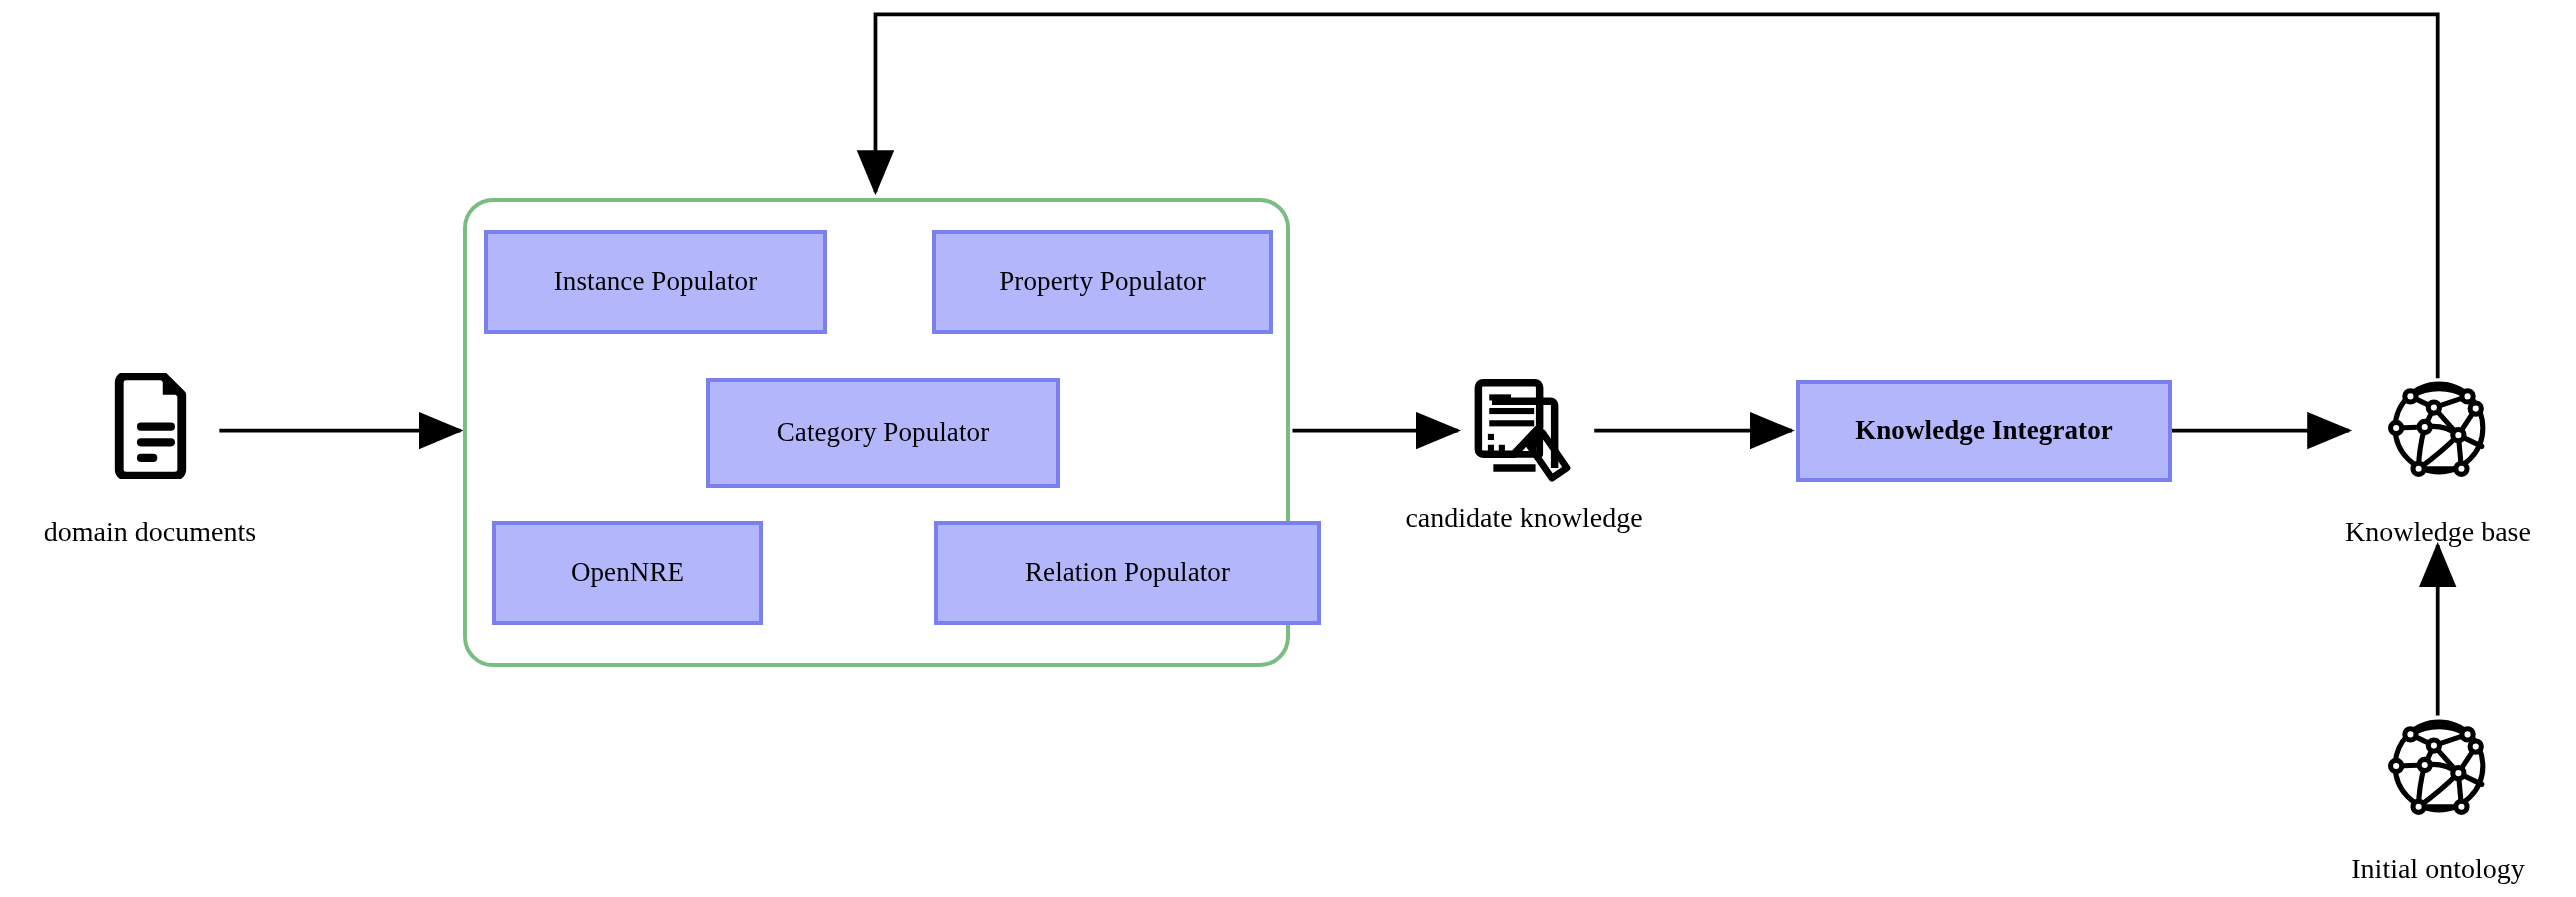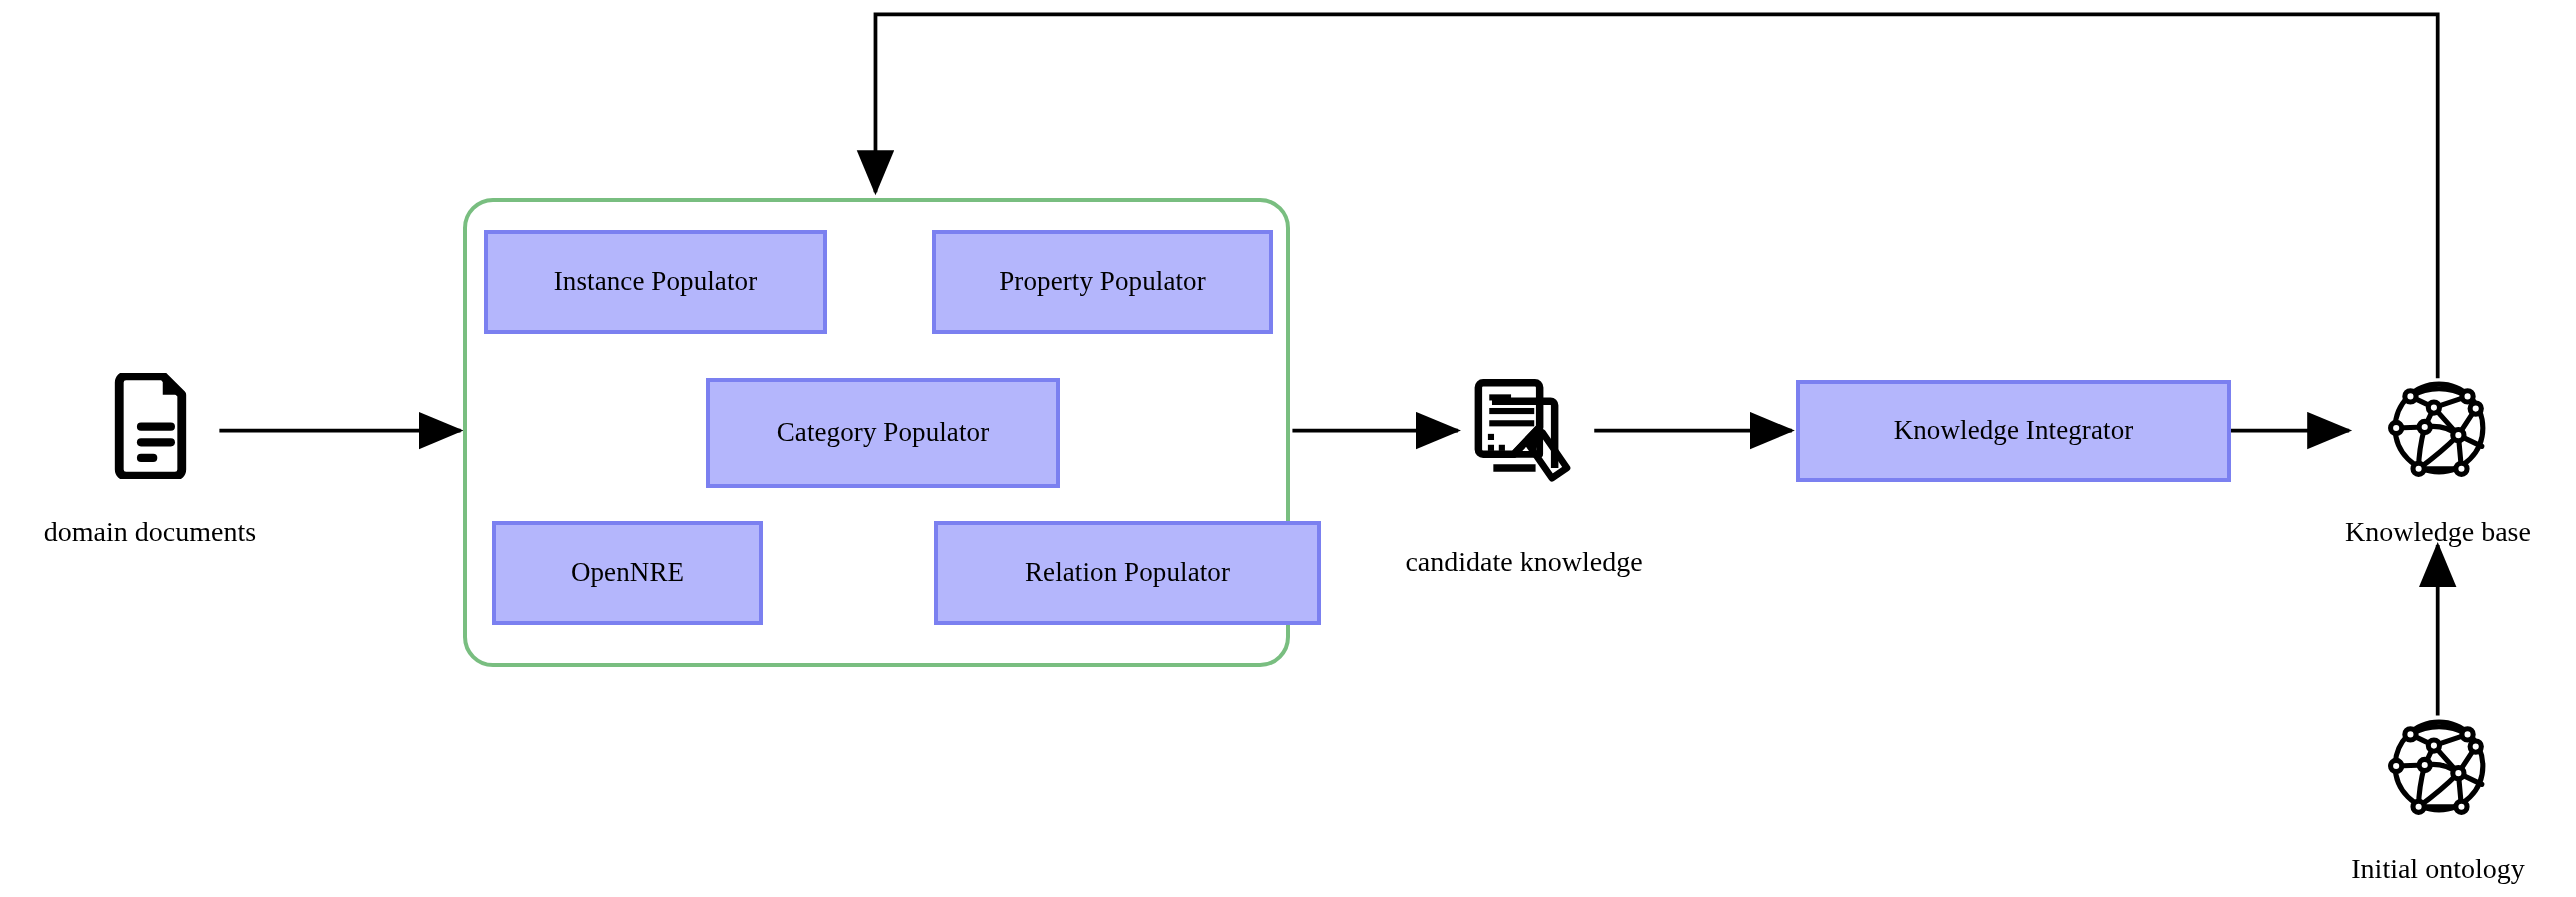--- a/index.html
+++ b/index.html
@@ -136,23 +136,23 @@
       <rect x="34" y="44" width="66" height="9" fill="#000000"></rect>
       <rect x="34" y="62" width="66" height="9" fill="#000000"></rect>
       <rect x="32" y="82" width="9" height="9" fill="#000000"></rect>
       <rect x="32" y="98" width="9" height="9" fill="#000000"></rect>
       <rect x="48" y="98" width="9" height="9" fill="#000000"></rect>
 
       <path d="M90 95 l22 -15 l36 52 l-22 15 z" fill="none" stroke="#000000" stroke-width="10" stroke-linejoin="round"></path>
       <path d="M90 95 l9 20 l13 -35 z" fill="#000000"></path>
     </svg>
   </div>
-  <div class="caption" style="left:1374px; top:548px; width:300px;">candidate knowledge</div>
-
-  <div class="node-box" style="left:1796px; top:380px; width:435px; height:102px;">Knowledge Integrator</div>
+  <div class="caption" style="left:1374px; top:504px; width:300px;">candidate knowledge</div>
+
+  <div class="node-box" style="left:1796px; top:380px; width:376px; height:102px;font-weight:bold;">Knowledge Integrator</div>
 
   <div class="icon-wrap" style="left:2387px; top:377px; width:104px; height:102px;">
     <svg viewBox="0 0 100 100" xmlns="http://www.w3.org/2000/svg">
       <g fill="none" stroke="#000000" stroke-width="5" stroke-linecap="round">
         <circle cx="50" cy="50" r="43"></circle>
         <path d="M22 19 Q50 4 78 19"></path>
         <path d="M22 19 L45 30"></path>
         <path d="M45 30 L78 19"></path>
         <path d="M45 30 L36 49"></path>
         <path d="M45 30 L69 57"></path>

